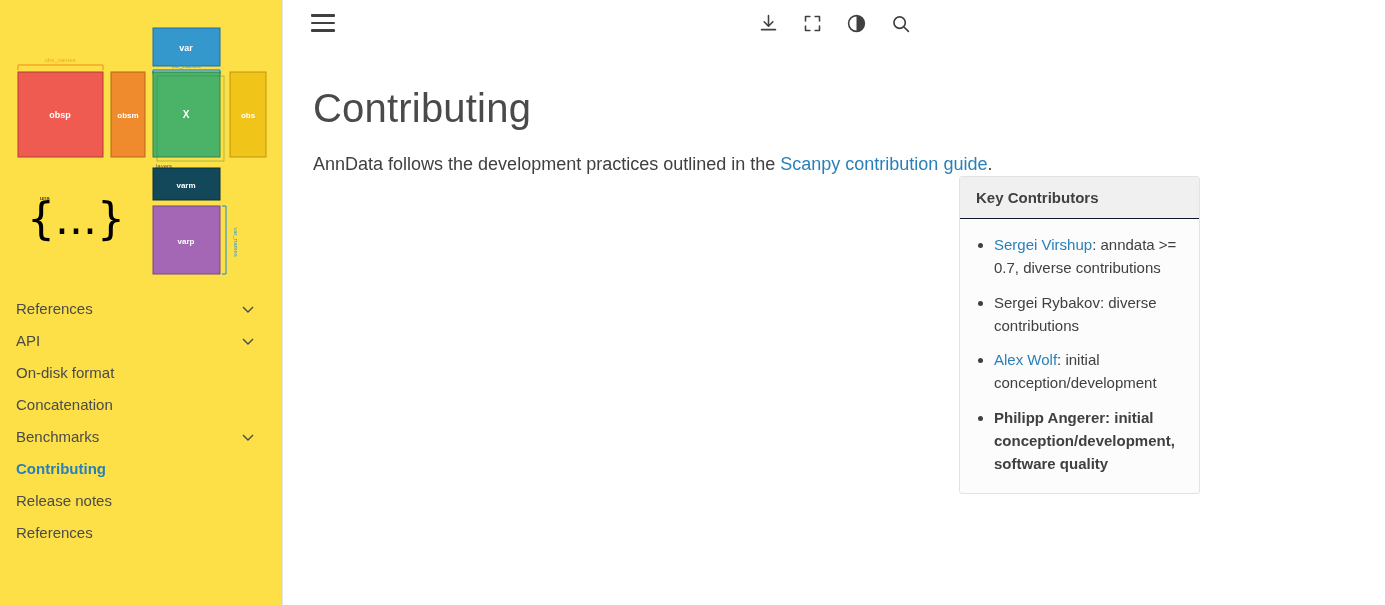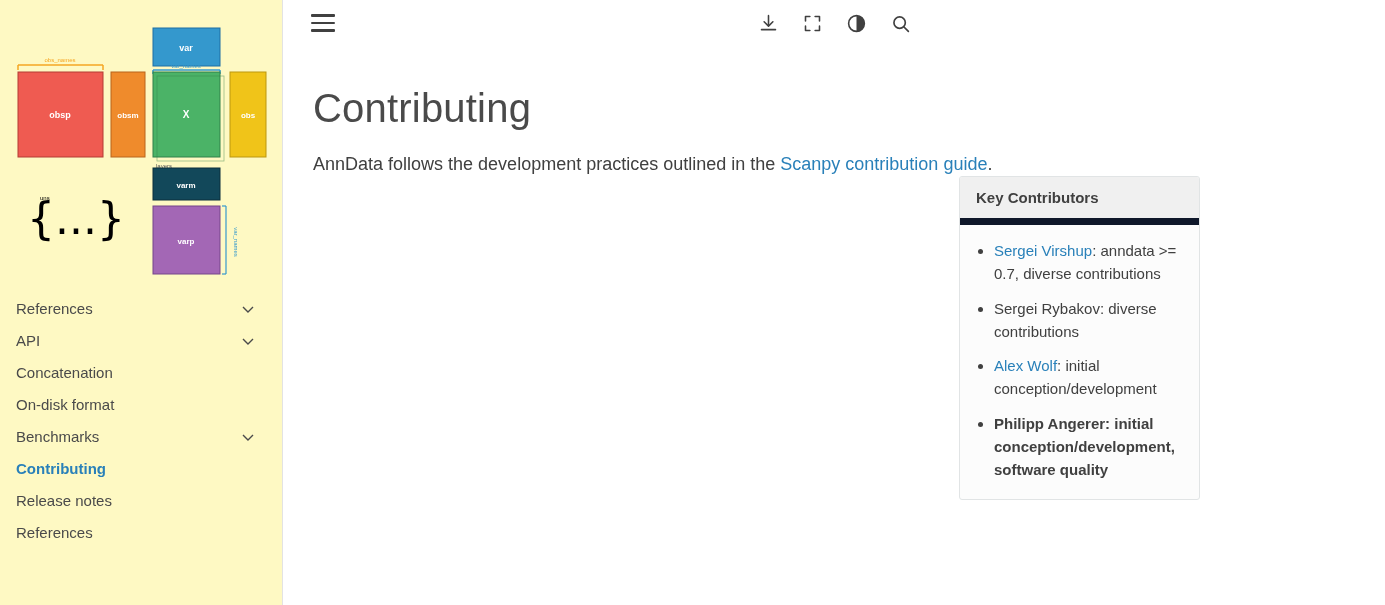--- a/index.html
+++ b/index.html
@@ -9,21 +9,21 @@
     background: #ffffff;
     font-family: "Liberation Sans", sans-serif;
     overflow: hidden;
   }
   .page { position: relative; width: 1385px; height: 605px; display: flex; }
 
   
   .sidebar {
     width: 283px; height: 605px;
     border-right: 1px solid #e3e3e3;
-    background: #fef9c3;
+    background: #fde047;
     flex: 0 0 283px;
     position: relative;
   }
   .logo-area {
     position: relative;
     width: 283px; height: 285px;
   }
   .logo {
     position: absolute;
     left: 8px; top: 10px;
@@ -121,21 +121,21 @@
     border-radius: 3px;
     background: #fcfcfc;
     overflow: hidden;
   }
   .admonition-title {
     background: #f0f0f0;
     font-weight: bold;
     font-size: 15px;
     color: #404040;
     padding: 12px 16px;
-    border-bottom: 7px solid #0f172a;
+    border-bottom: 1px solid #0f172a;
   }
   .admonition-body {
     padding: 14px 16px 18px 16px;
     font-size: 15px;
     color: #404040;
     line-height: 1.55;
   }
   .admonition-body ul {
     margin: 0; padding-left: 18px;
   }
@@ -207,24 +207,24 @@
       </div>
       <div class="nav-item">
         <span class="txt">API</span>
         <span class="chev">
           <svg width="16" height="16" viewBox="0 0 16 16">
               <path d="M3 6 L8 11 L13 6" fill="none" stroke="#4a4a4a" stroke-width="1.4"></path>
             </svg>
         </span>
       </div>
       <div class="nav-item">
+        <span class="txt">On-disk format</span>
+      </div>
+      <div class="nav-item">
         <span class="txt">Concatenation</span>
-      </div>
-      <div class="nav-item">
-        <span class="txt">On-disk format</span>
       </div>
       <div class="nav-item">
         <span class="txt">Benchmarks</span>
         <span class="chev">
           <svg width="16" height="16" viewBox="0 0 16 16">
               <path d="M3 6 L8 11 L13 6" fill="none" stroke="#4a4a4a" stroke-width="1.4"></path>
             </svg>
         </span>
       </div>
       <div class="nav-item active">

